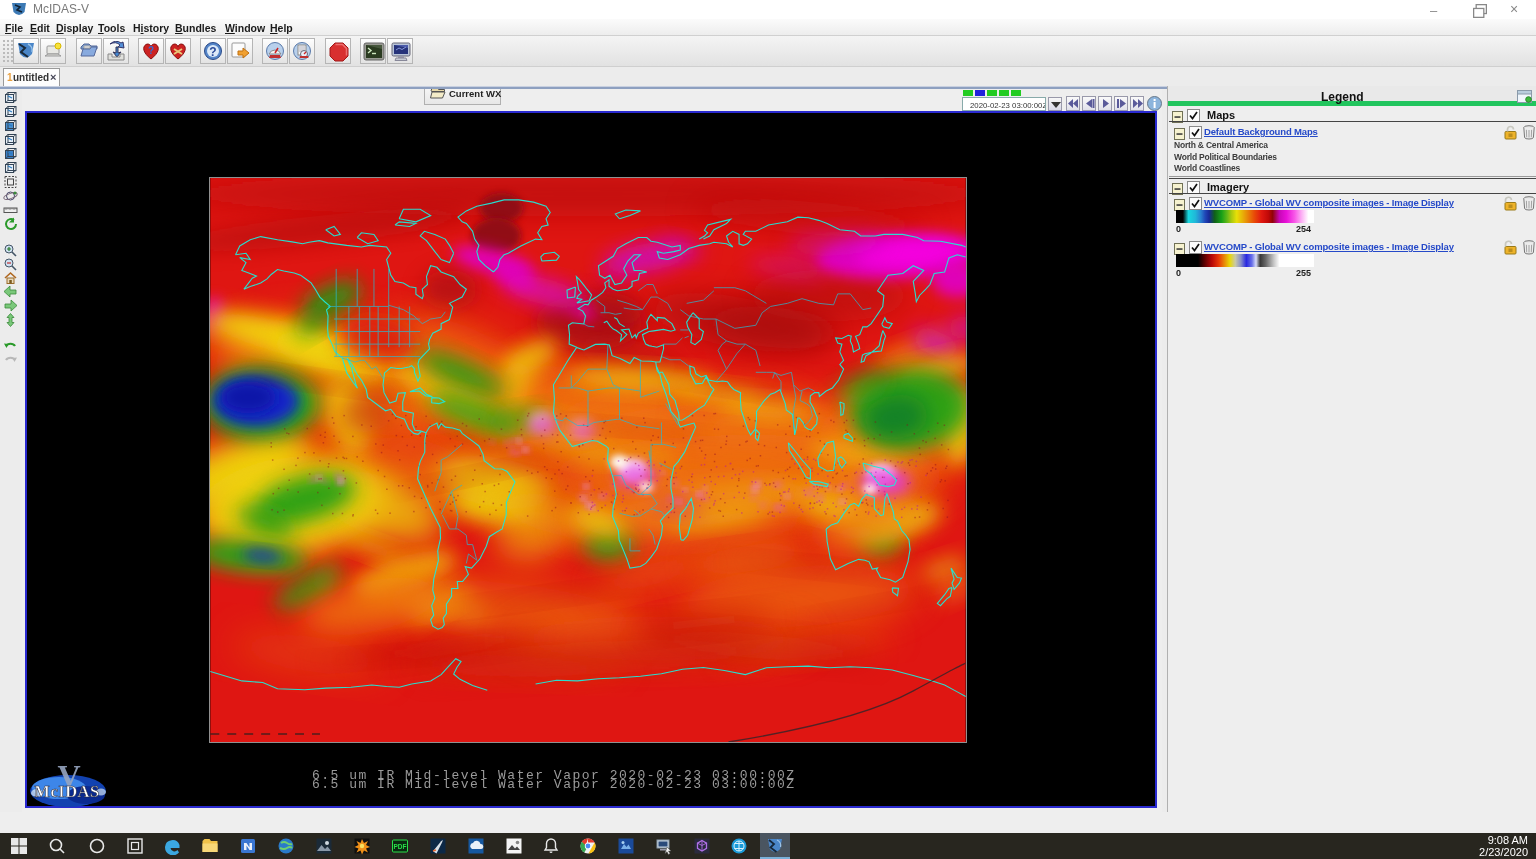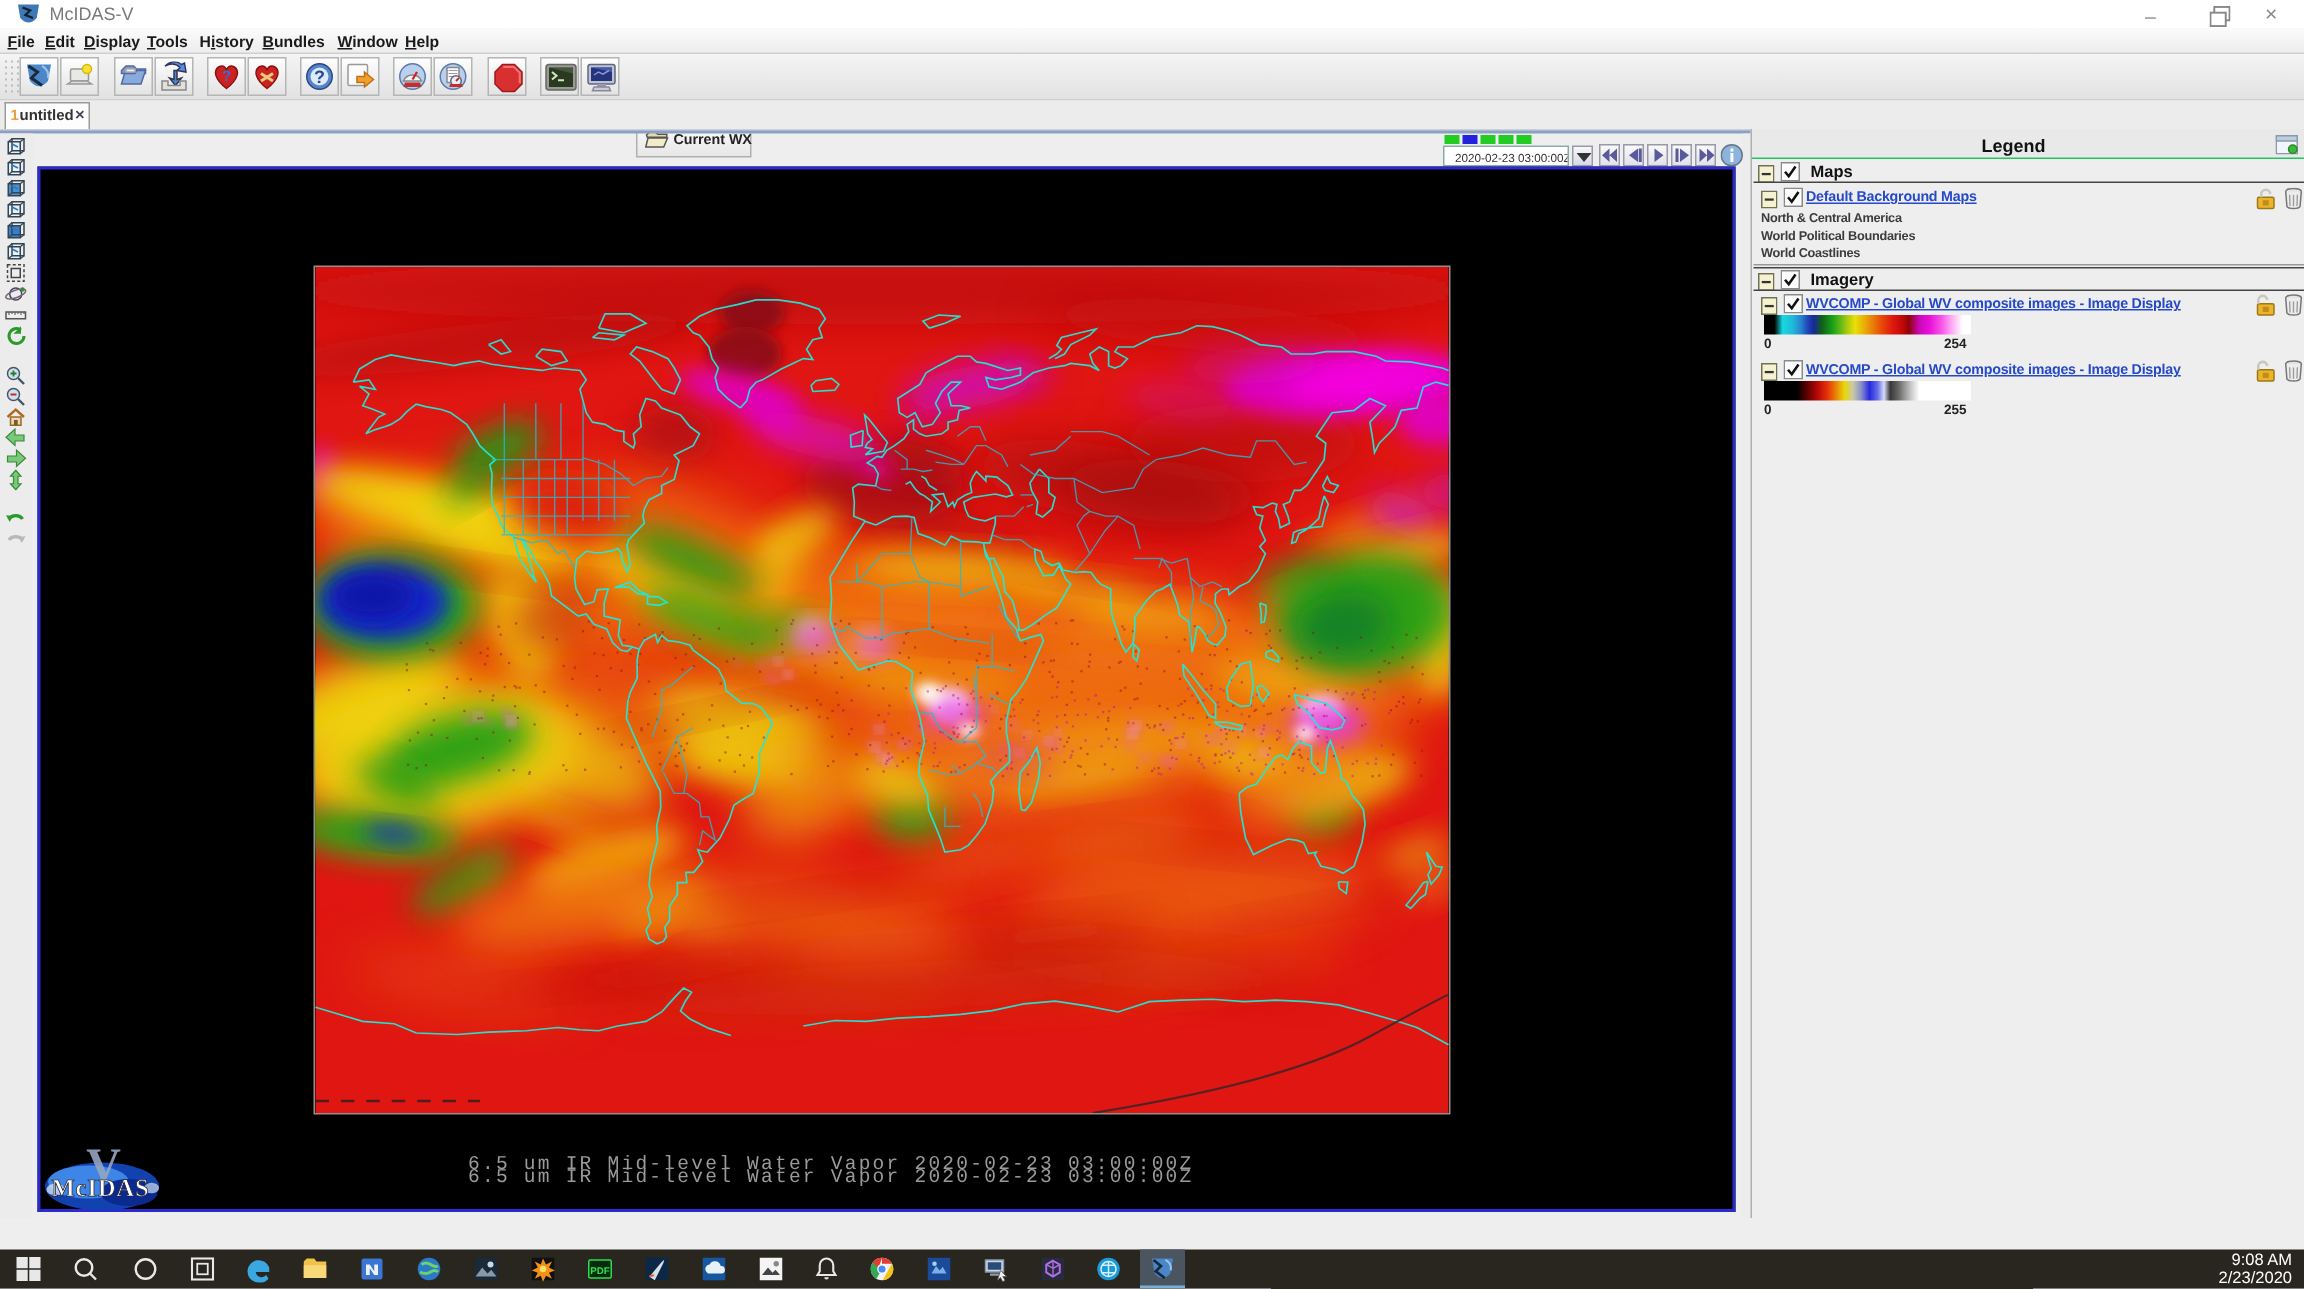--- a/index.html
+++ b/index.html
@@ -1280,21 +1280,21 @@
 <ellipse cx="30" cy="23" rx="27" ry="11" fill="#3d86e8"></ellipse>
 <ellipse cx="57" cy="30" rx="19" ry="9" fill="#0a2a90"></ellipse>
 <ellipse cx="8" cy="28" rx="6" ry="4" fill="#cfe2f4" opacity="0.8"></ellipse>
 <ellipse cx="72" cy="27" rx="5" ry="3.5" fill="#cfe2f4" opacity="0.7"></ellipse>
 <text x="40" y="22" text-anchor="middle" font-family="Liberation Serif,serif" font-size="32" font-weight="bold" fill="#96a5c0" opacity="0.9">V</text>
 <text x="38" y="32" text-anchor="middle" font-family="Liberation Serif,serif" font-size="16.5" font-weight="bold" fill="#ffffff" stroke="#223" stroke-width="0.5" letter-spacing="0.5">McIDAS</text>
 </svg></div>
 </div>
   <div id="splitter"></div>
   <div id="legend">
-      <div style="position:absolute;left:0;top:0;width:369px;height:20px;background:#e9e9e9;border-bottom:1px solid #22c55e">
+      <div style="position:absolute;left:0;top:0;width:369px;height:20px;background:#e9e9e9;border-bottom:5px solid #22c55e">
         <span style="position:absolute;left:153px;top:4px;font-size:12px;font-weight:bold;color:#111">Legend</span>
         <svg style="position:absolute;left:349px;top:4px" width="15" height="13" viewBox="0 0 15 13">
           <rect x="0.5" y="0.5" width="14" height="12" fill="#f0f6fc" stroke="#8a9aaa"></rect>
           <rect x="0.5" y="0.5" width="14" height="3.5" fill="#bacede" stroke="#8a9aaa"></rect>
           <circle cx="11.5" cy="9.5" r="2.8" fill="#3db83d" stroke="#2a8a2a"></circle>
         </svg>
       </div>
       <div style="position:absolute;left:4px;top:23px"><svg width="11" height="12" viewBox="0 0 11 12">
           <rect x="0.5" y="0.5" width="10" height="11" fill="#f6f2cf" stroke="#707055"></rect>
           <rect x="2.5" y="5.3" width="6" height="1.5" fill="#333"></rect>

